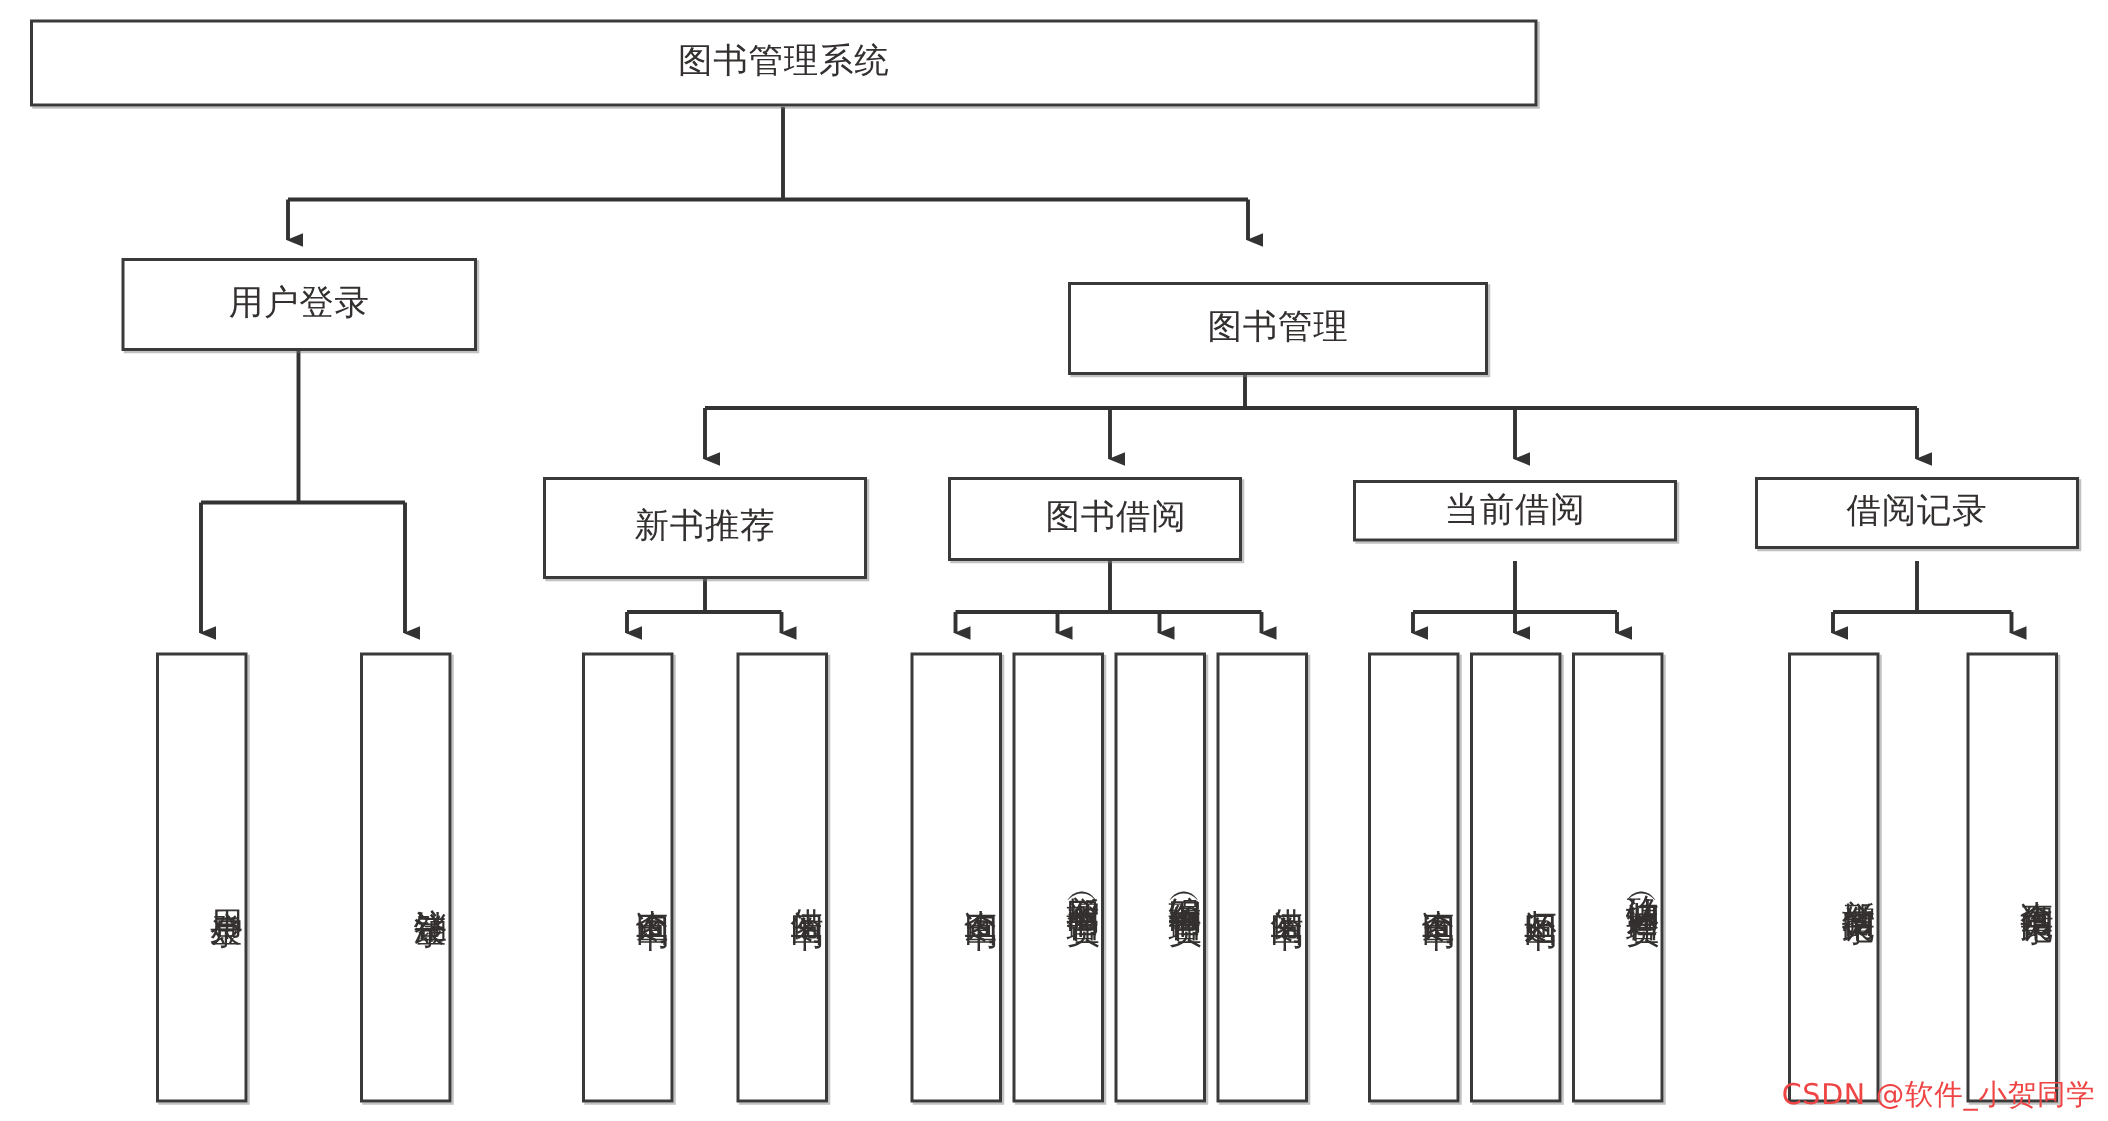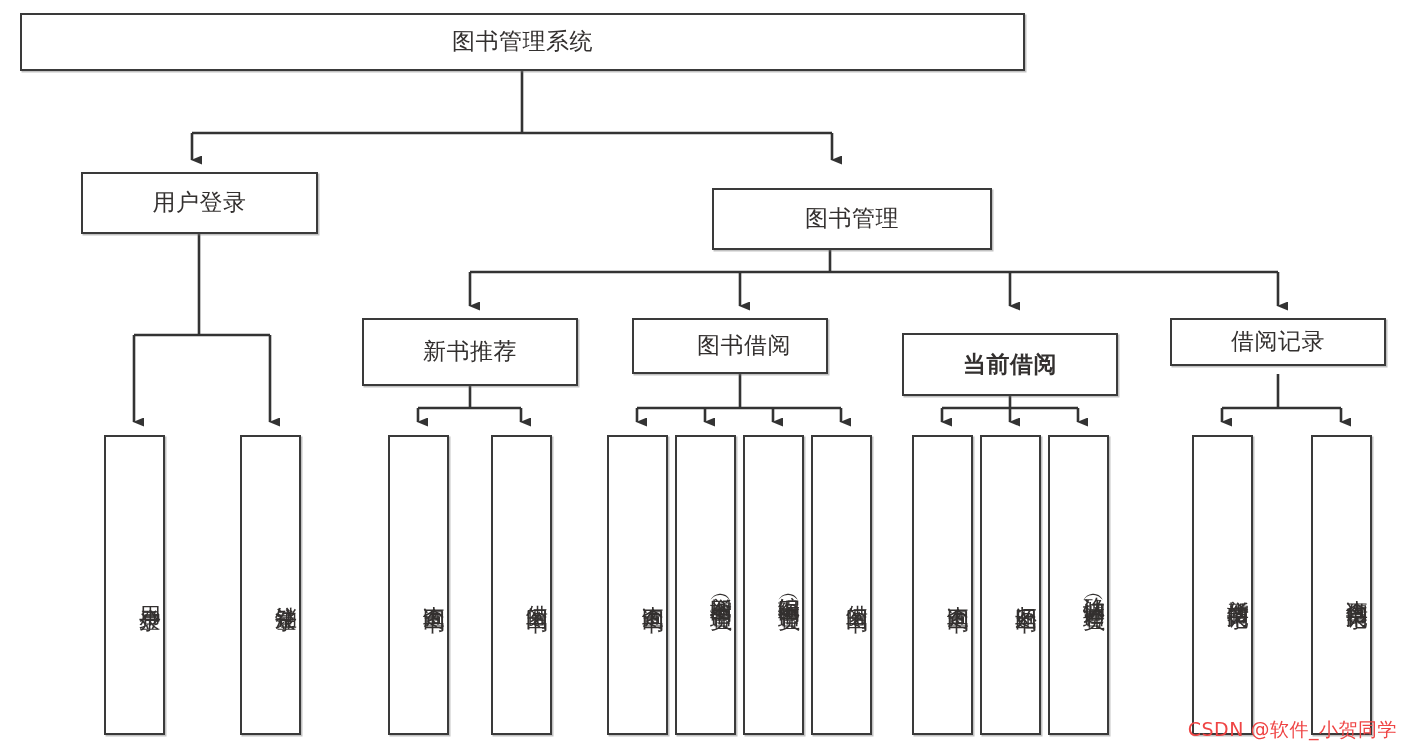--- a/index.html
+++ b/index.html
@@ -132,21 +132,21 @@
   <div class="node horiz" style="left:712px; top:172px; width:280px; height:62px;margin-top:16px;">
     <span class="lbl">图书管理</span>
   </div>
 
   <div class="node horiz" style="left:362px; top:318px; width:216px; height:68px;">
     <span class="lbl">新书推荐</span>
   </div>
   <div class="node horiz" style="left:632px; top:318px; width:196px; height:56px;padding-left:28px;">
     <span class="lbl">图书借阅</span>
   </div>
-  <div class="node horiz" style="left:902px; top:333px; width:216px; height:63px;font-weight:bold;">
+  <div class="node horiz" style="left:902px; top:320px; width:216px; height:41px;">
     <span class="lbl">当前借阅</span>
   </div>
   <div class="node horiz" style="left:1170px; top:318px; width:216px; height:48px;">
     <span class="lbl">借阅记录</span>
   </div>
 
   <div class="node vert" style="left:104px; top:435px; width:61px; height:300px;">
     <span class="lbl">用户登录</span>
   </div>
   <div class="node vert" style="left:240px; top:435px; width:61px; height:300px;">

